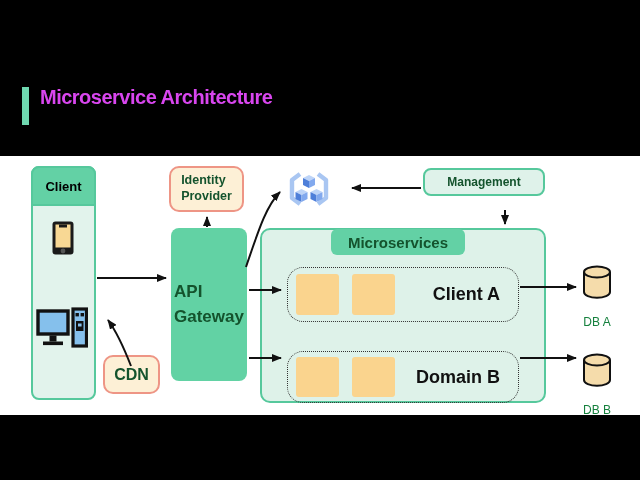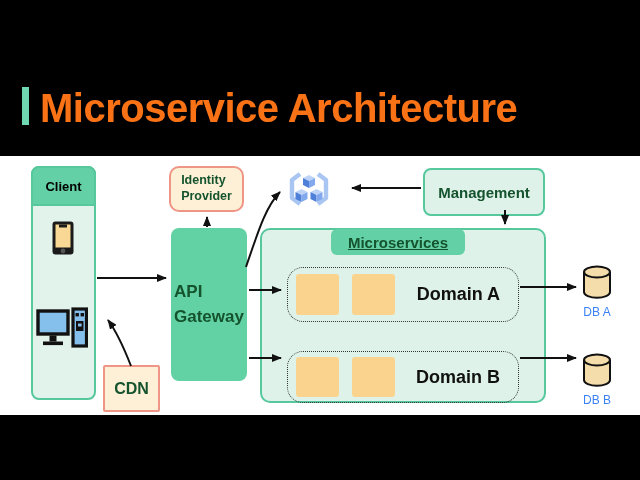--- a/index.html
+++ b/index.html
@@ -1,70 +1,70 @@
 <!DOCTYPE html>
 <html><head>
 <meta charset="utf-8">
 <style>
   html,body{margin:0;padding:0;background:#000;}
   #stage{position:relative;width:640px;height:480px;background:#000;overflow:hidden;
          font-family:"Liberation Sans",sans-serif;}
 
   
   .accent-bar{position:absolute;left:22px;top:87px;width:7px;height:38px;background:#6fd8b0;}
-  .page-title{position:absolute;left:40px;top:86px;color:#f97316;font-size:40px;font-weight:700;
+  .page-title{position:absolute;left:40px;top:86px;color:#d946ef;font-size:20px;font-weight:700;
               letter-spacing:-0.5px;white-space:nowrap;}
 
   
   .canvas{position:absolute;left:0;top:156px;width:640px;height:259px;background:#fff;}
 
   
   .node{position:absolute;box-sizing:border-box;display:flex;align-items:center;justify-content:center;
         color:#14532d;text-align:left;}
   .two-line{white-space:pre-line;line-height:1.25;}
 
   .client-box{left:31px;top:166px;width:65px;height:234px;background:#e2f3ec;
               border:2px solid #56c89c;border-radius:8px;}
   .client-header{position:absolute;left:31px;top:166px;width:65px;height:40px;background:#63d1a5;
                  border:2px solid #56c89c;border-radius:8px 8px 0 0;box-sizing:border-box;
                  display:flex;align-items:center;justify-content:center;font-size:13px;font-weight:700;}
 
   .phone-wrap{position:absolute;left:51px;top:220px;width:24px;height:36px;}
   .desktop-wrap{position:absolute;left:36px;top:307px;width:52px;height:41px;}
 
-  .cdn-box{left:103px;top:365px;width:57px;height:47px;background:#fdf0d6;
-           border:2.5px solid #ee9585;border-radius:2px;font-size:16px;font-weight:700;}
+  .cdn-box{left:103px;top:355px;width:57px;height:39px;background:#fdf0d6;
+           border:2.5px solid #ee9585;border-radius:10px;font-size:16px;font-weight:700;}
 
   .idp-box{left:169px;top:166px;width:75px;height:46px;background:#fdf0d6;
            border:2.5px solid #ee9585;border-radius:10px;font-size:12.5px;font-weight:700;}
 
   .gateway-box{left:171px;top:228px;width:76px;height:153px;background:#62d2a4;
                border-radius:8px;font-size:17px;font-weight:700;line-height:1.45;}
 
   .k8s-wrap{position:absolute;left:286px;top:171px;width:46px;height:36px;}
 
-  .mgmt-box{left:423px;top:168px;width:122px;height:48px;background:#dff2ea;
-            border:2.5px solid #56c89c;border-radius:8px;font-size:15px;font-weight:700;}
+  .mgmt-box{left:423px;top:168px;width:122px;height:28px;background:#dff2ea;
+            border:2.5px solid #56c89c;border-radius:8px;font-size:12px;font-weight:700;}
 
   .ms-container{left:260px;top:228px;width:286px;height:175px;background:#def2e9;
                 border:2.5px solid #56c89c;border-radius:10px;}
   .ms-label{left:331px;top:229px;width:134px;height:26px;background:#63d1a5;
-            border-radius:6px;font-size:15px;font-weight:700;text-decoration:underline;}
+            border-radius:6px;font-size:15px;font-weight:700;}
 
   .domain-box{position:absolute;box-sizing:border-box;border:1.6px dotted #333;border-radius:16px;}
   .domain-a{left:287px;top:267px;width:232px;height:55px;}
   .domain-b{left:287px;top:351px;width:232px;height:52px;}
   .svc-square{position:absolute;width:43px;height:41px;background:#fad48e;border-radius:3px;}
   .domain-label{position:absolute;right:18px;top:0;height:100%;display:flex;align-items:center;
                 font-size:18px;font-weight:600;color:#111;}
 
   .db-group{position:absolute;width:44px;text-align:center;}
   .db-a{left:575px;top:265px;}
   .db-b{left:575px;top:353px;}
-  .db-label{font-size:12px;font-weight:500;color:#3b82f6;margin-top:2px;}
+  .db-label{font-size:12px;font-weight:500;color:#15803d;margin-top:12px;}
 
   
   .arrows{position:absolute;left:0;top:0;width:640px;height:480px;pointer-events:none;}
 </style>
 </head>
 <body>
 
 <div id="stage">
 
   <div class="accent-bar"></div>
@@ -122,21 +122,21 @@
   </span>
 
   <div class="node mgmt-box">Management</div>
 
   <div class="node ms-container"></div>
   <div class="node ms-label">Microservices</div>
 
   <div class="domain-box domain-a">
     <div class="svc-square" style="left:8px;top:6px;"></div>
     <div class="svc-square" style="left:64px;top:6px;"></div>
-    <div class="domain-label">Domain A</div>
+    <div class="domain-label">Client A</div>
   </div>
 
   <div class="domain-box domain-b">
     <div class="svc-square" style="left:8px;top:5px;height:40px;"></div>
     <div class="svc-square" style="left:64px;top:5px;height:40px;"></div>
     <div class="domain-label">Domain B</div>
   </div>
 
   <div class="db-group db-a">
     <span>

